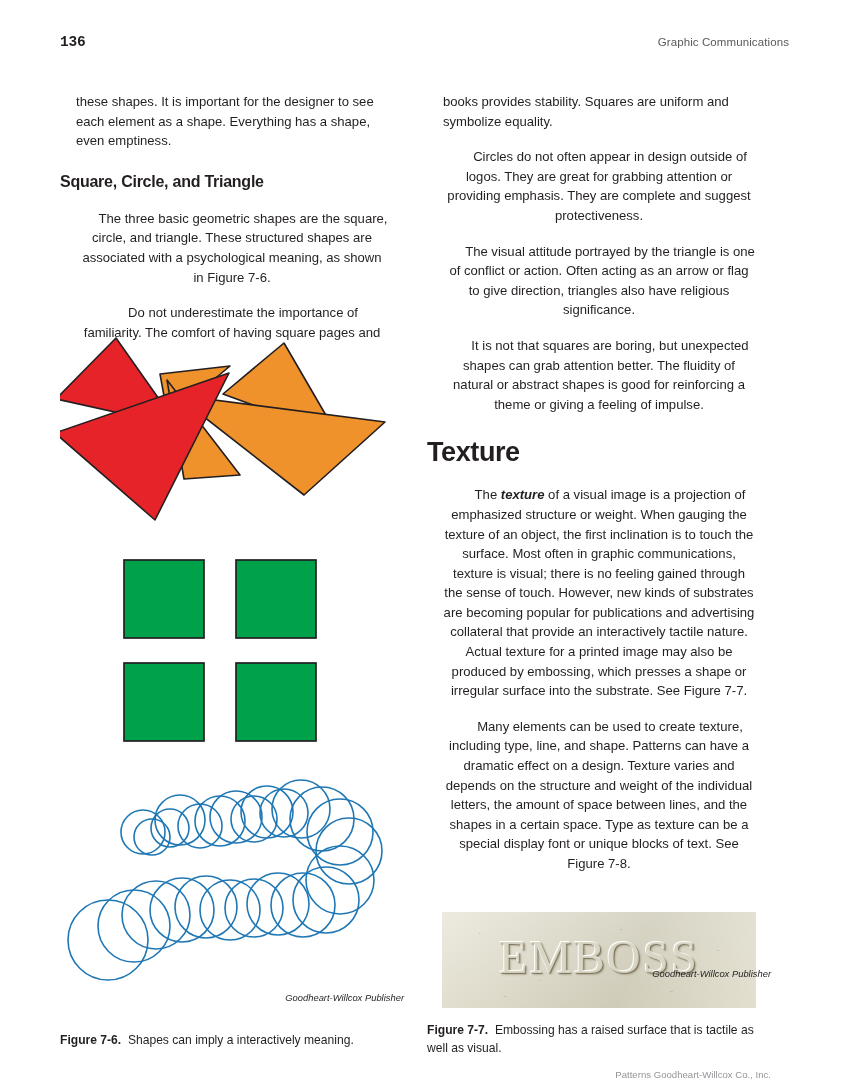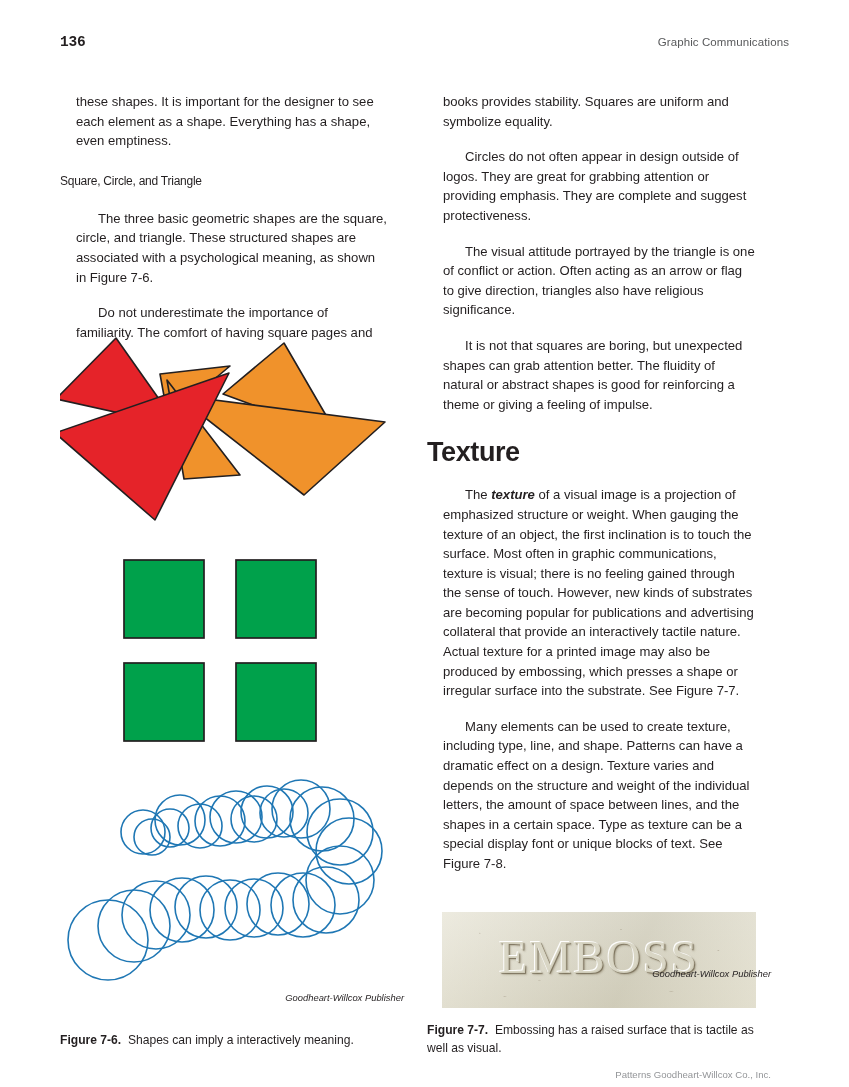--- a/index.html
+++ b/index.html
@@ -53,26 +53,26 @@
     line-height: 19.6px;
     color: #231f20;
   }
   .col-left  { left: 60px;  }
   .col-right { left: 427px; }
 
   p {
     margin: 16px;
     text-align: left;
   }
-  p.indent { text-indent: 22px; }
+  p.indent { text-indent: 22px; text-align: center; }
 
   h2.section {
     margin: 19px 0 1px 0;
-    font-size: 12px;
-    font-weight: normal;
+    font-size: 16px;
+    font-weight: bold;
     letter-spacing: -0.25px;
     line-height: 23px;
   }
   h2.major {
     margin: 22px 0 3px 0;
     font-size: 27px;
     font-weight: bold;
     letter-spacing: -0.4px;
     line-height: 33px;
   }

